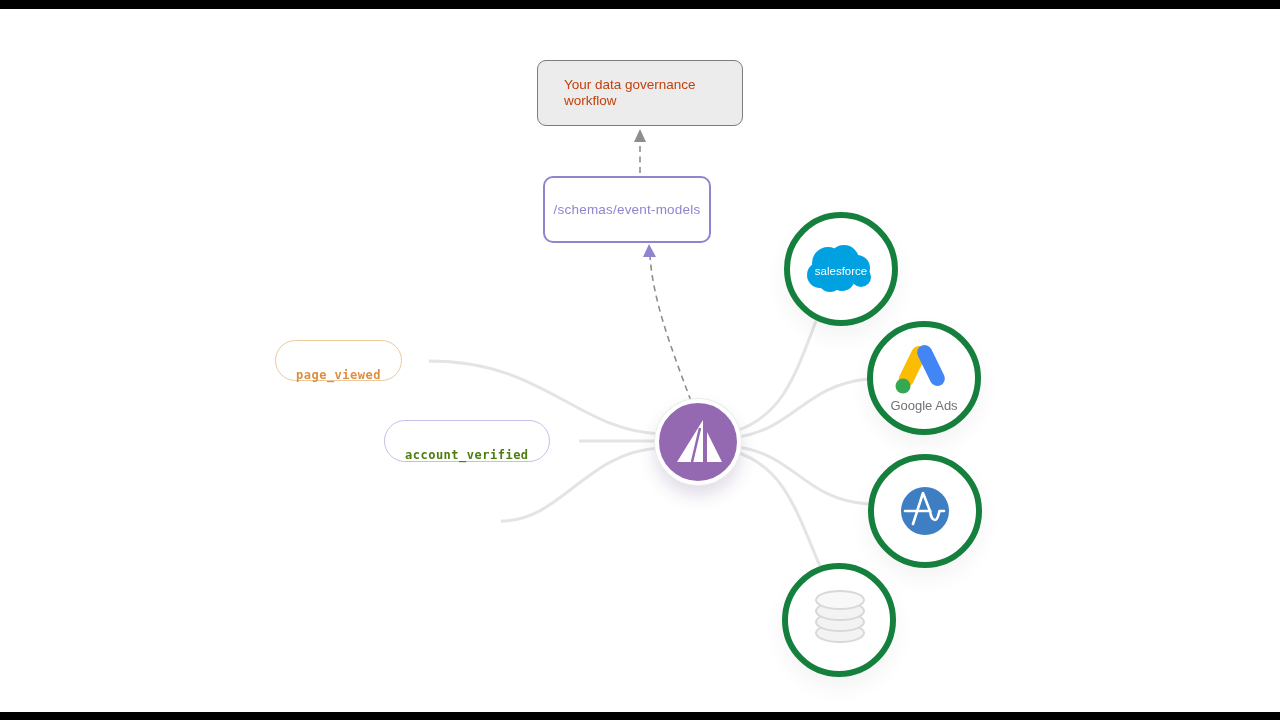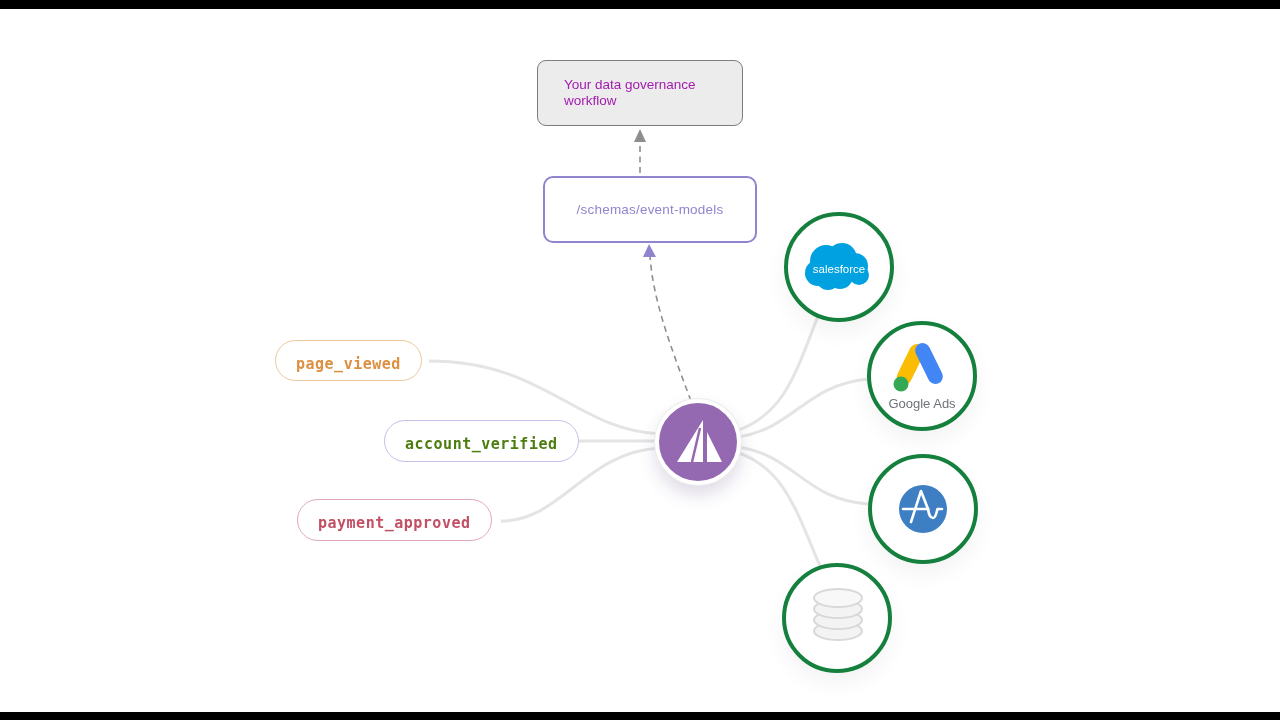--- a/index.html
+++ b/index.html
@@ -9,42 +9,42 @@
   #bar-top{top:0;height:9px;}
   #bar-bottom{top:712px;height:8px;}
 
   #connector-layer{position:absolute;left:0;top:0;width:1280px;height:720px;}
 
   
   .label-box{position:absolute;box-sizing:border-box;display:flex;align-items:center;}
   #workflow-box{left:537px;top:60px;width:206px;height:66px;border-radius:9px;
                 background:#ececec;border:1.5px solid #7c7c7c;}
   #workflow-box .txt{padding-left:26px;width:160px;font-size:13.5px;line-height:16.5px;color:#3a3a3a;}
-  #schema-box{left:543px;top:176px;width:214px;height:67px;border-radius:10px;background:#fff;
+  #schema-box{left:543px;top:176px;width:168px;height:67px;border-radius:10px;background:#fff;
               border:2.5px solid #9184cf;justify-content:center;}
   #schema-box .txt{font-size:13.5px;letter-spacing:.2px;}
 
   
   .pill{position:absolute;box-sizing:border-box;background:#fff;border:1.5px solid #ccc;
-        border-radius:22px;padding:4px 20px;height:42px;line-height:39px;
-        font-family:"DejaVu Sans Mono",monospace;font-size:15px;font-weight:bold;letter-spacing:.5px;
+        border-radius:22px;padding:15px 20px;height:42px;line-height:39px;
+        font-family:"DejaVu Sans Mono",monospace;font-size:12px;font-weight:bold;letter-spacing:.5px;
         white-space:nowrap;}
   #pill-page{left:275px;top:340px;height:41px;line-height:38px;}
   #pill-account{left:384px;top:420px;}
   #pill-payment{left:297px;top:499px;}
 
   
   #center-node{position:absolute;left:655px;top:399px;width:78px;height:78px;border-radius:50%;
                background:#9569b1;border:4px solid #fff;
                box-shadow:0 0 0 1px #ececec,0 10px 18px rgba(80,50,110,.18);}
   #center-node svg{position:absolute;left:-4px;top:-4px;}
 
   
   .dest{position:absolute;width:102px;height:102px;border-radius:50%;background:#fff;
-        border:4px solid #15803d;box-shadow:0 10px 22px rgba(0,0,0,.05);
+        border:6px solid #15803d;box-shadow:0 10px 22px rgba(0,0,0,.05);
         display:flex;align-items:center;justify-content:center;}
   #dest-salesforce{left:784px;top:212px;}
   #dest-googleads{left:867px;top:321px;}
   #dest-amplitude{left:868px;top:454px;}
   #dest-database{left:782px;top:563px;}
   .ga-caption{position:absolute;left:0;top:71px;width:102px;text-align:center;font-size:13px;}
 </style>
 </head>
 <body>
 
@@ -65,30 +65,29 @@
     </g>
     <g stroke-width="1.6" stroke-dasharray="6 4.5" fill="none" style="stroke: rgb(142, 142, 142);">
       <path d="M 640,173 L 640,141"></path>
       <path d="M 691,401 C 670,345 653,300 650,256"></path>
     </g>
     <polygon points="634,142 646,142 640,129" stroke="none" style="fill: rgb(142, 142, 142);"></polygon>
     <polygon points="643,257 656,257 649,244" stroke="none" style="fill: rgb(145, 132, 207);"></polygon>
   </svg>
 
   <div id="workflow-box" class="label-box" style="background-color: rgb(236, 236, 236); border-color: rgb(124, 124, 124);">
-    <div class="txt" style="color: #a21caf;">Your data governance workflow</div>
+    <div class="txt" style="color: #c2410c;">Your data governance workflow</div>
   </div>
 
   <div id="schema-box" class="label-box" style="border-color: rgb(145, 132, 207);">
     <div class="txt" style="color: rgb(145, 132, 207);">/schemas/event-models</div>
   </div>
 
   <div id="pill-page" class="pill" style="color: rgb(221, 143, 65); border-color: rgb(236, 201, 156);">page_viewed</div>
   <div id="pill-account" class="pill" style="color: #4d7c0f; border-color: rgb(199, 191, 233);">account_verified</div>
-  <div id="pill-payment" class="pill" style="color: rgb(194, 80, 100); border-color: rgb(224, 171, 182);">payment_approved</div>
 
   <div id="center-node" style="background-color: rgb(149, 105, 177);">
     <svg width="86" height="86" viewBox="0 0 86 86">
       <polygon points="22,63 48,21 48,63" fill="#ffffff"></polygon>
       <line x1="45" y1="29" x2="37" y2="63" stroke-width="2.5" style="stroke: rgb(149, 105, 177);"></line>
       <polygon points="52,33 52,63 67,63" fill="#ffffff"></polygon>
     </svg>
   </div>
 
   <div id="dest-salesforce" class="dest">

